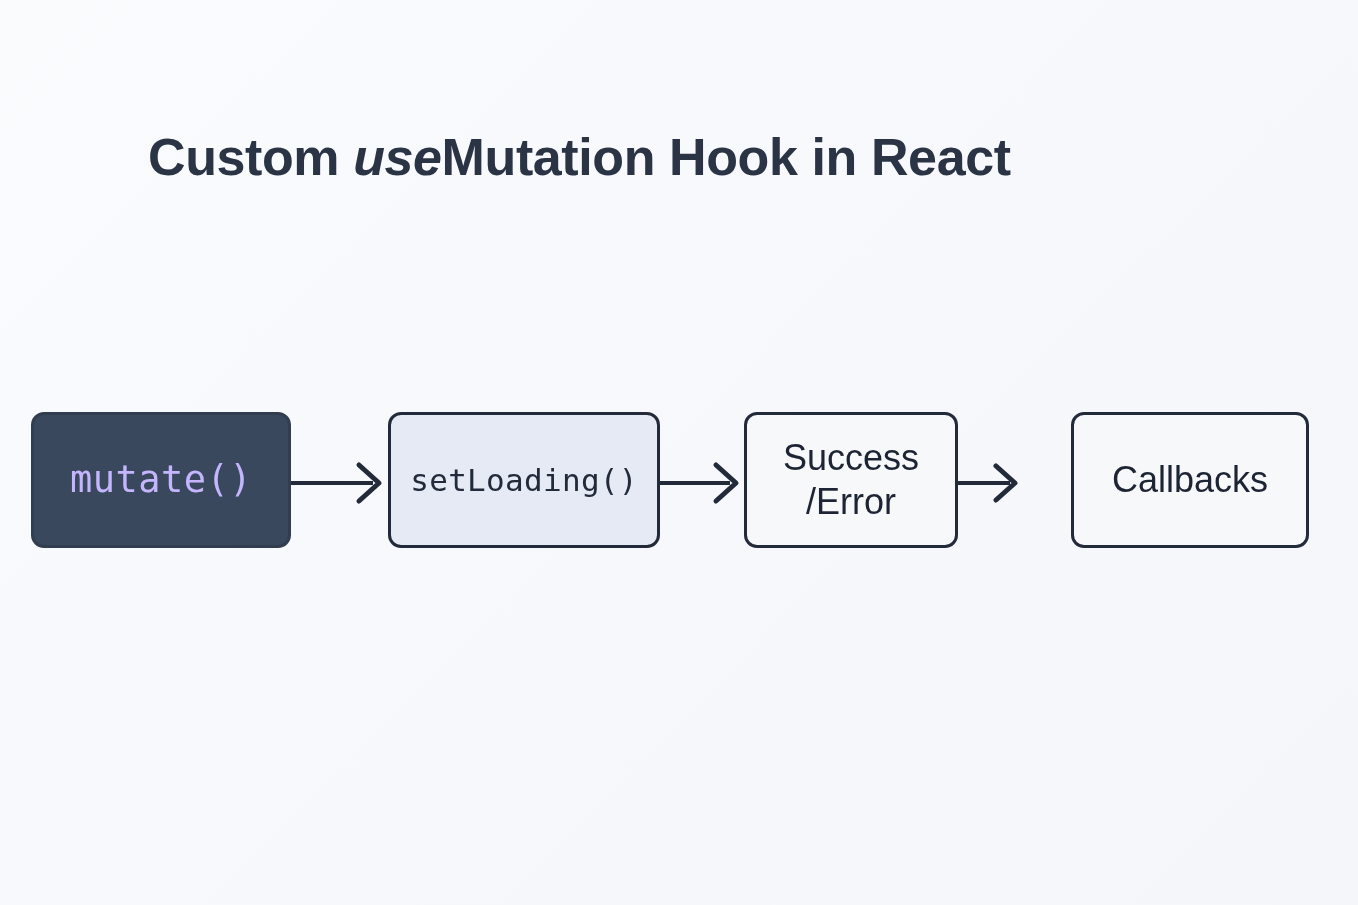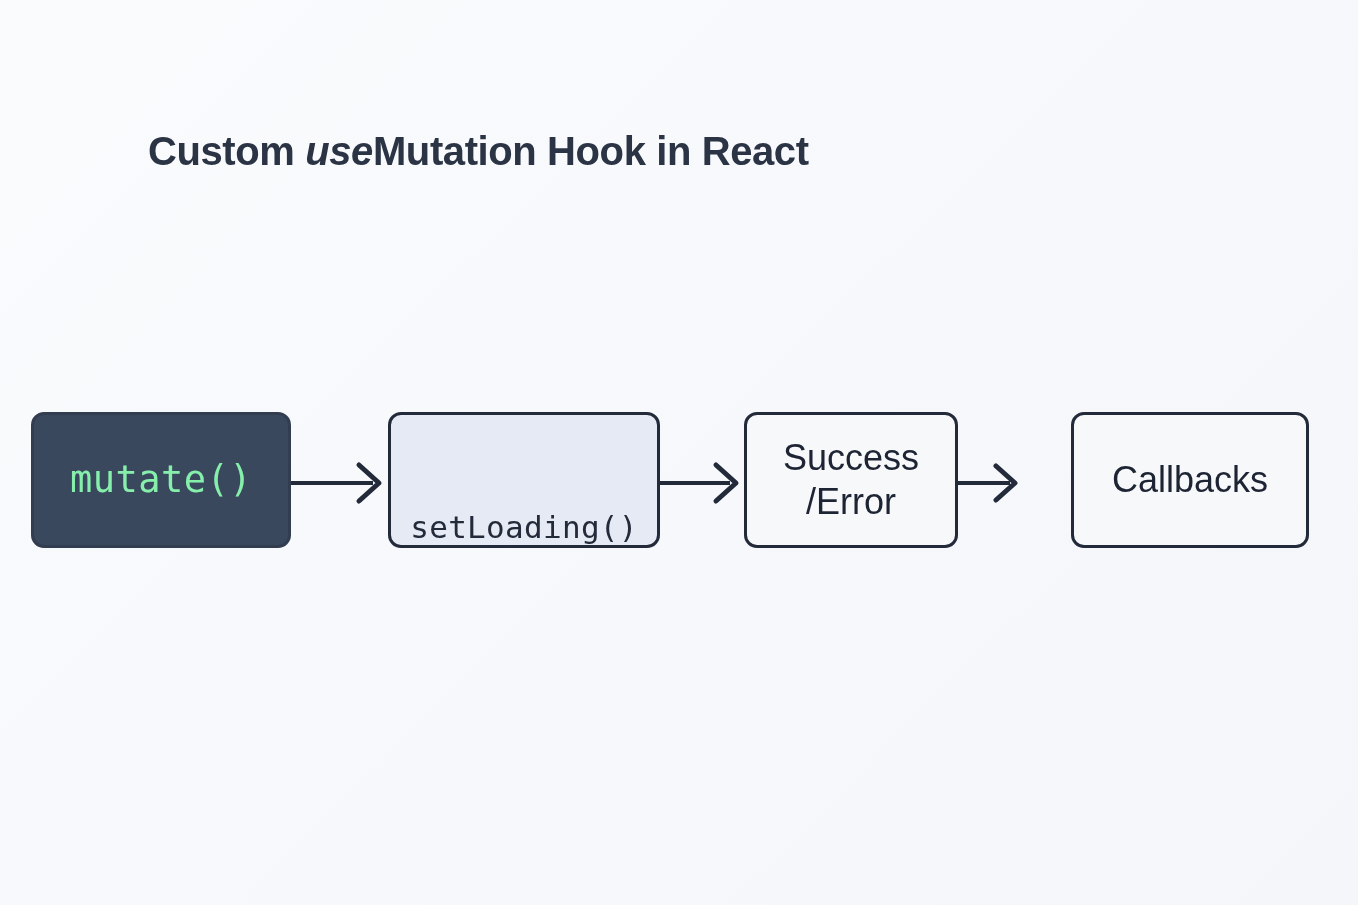--- a/index.html
+++ b/index.html
@@ -19,21 +19,21 @@
     width: 1358px;
     height: 905px;
     background: linear-gradient(135deg, #fafbfd 0%, #f6f8fb 55%, #f4f6fa 100%);
   }
 
   
   #diagram-title {
     position: absolute;
     left: 148px;
     top: 128px;
-    font-size: 40px;
+    font-size: 52px;
     font-weight: bold;
     color: #2b3445;
     letter-spacing: -0.4px;
     white-space: nowrap;
     line-height: 1.15;
   }
   #diagram-title .it {
     font-style: italic;
   }
 
@@ -60,30 +60,29 @@
   
   #node-mutate {
     left: 31px;
     width: 260px;
     background: #3a485d;
     border-color: #323e50;
   }
   #node-mutate .node-label {
     font-family: "DejaVu Sans Mono", monospace;
     font-size: 37px;
-    color: #86efac;
+    color: #c4b5fd;
     letter-spacing: 0.5px;
   }
 
   
   #node-setloading {
     left: 388px;
     width: 272px;
     background: #e5eaf4;
-    align-items: flex-end;
   }
   #node-setloading .node-label {
     font-family: "DejaVu Sans Mono", monospace;
     font-size: 31px;
     color: #232b3b;
     letter-spacing: 0.3px;
   }
 
   
   #node-result {

